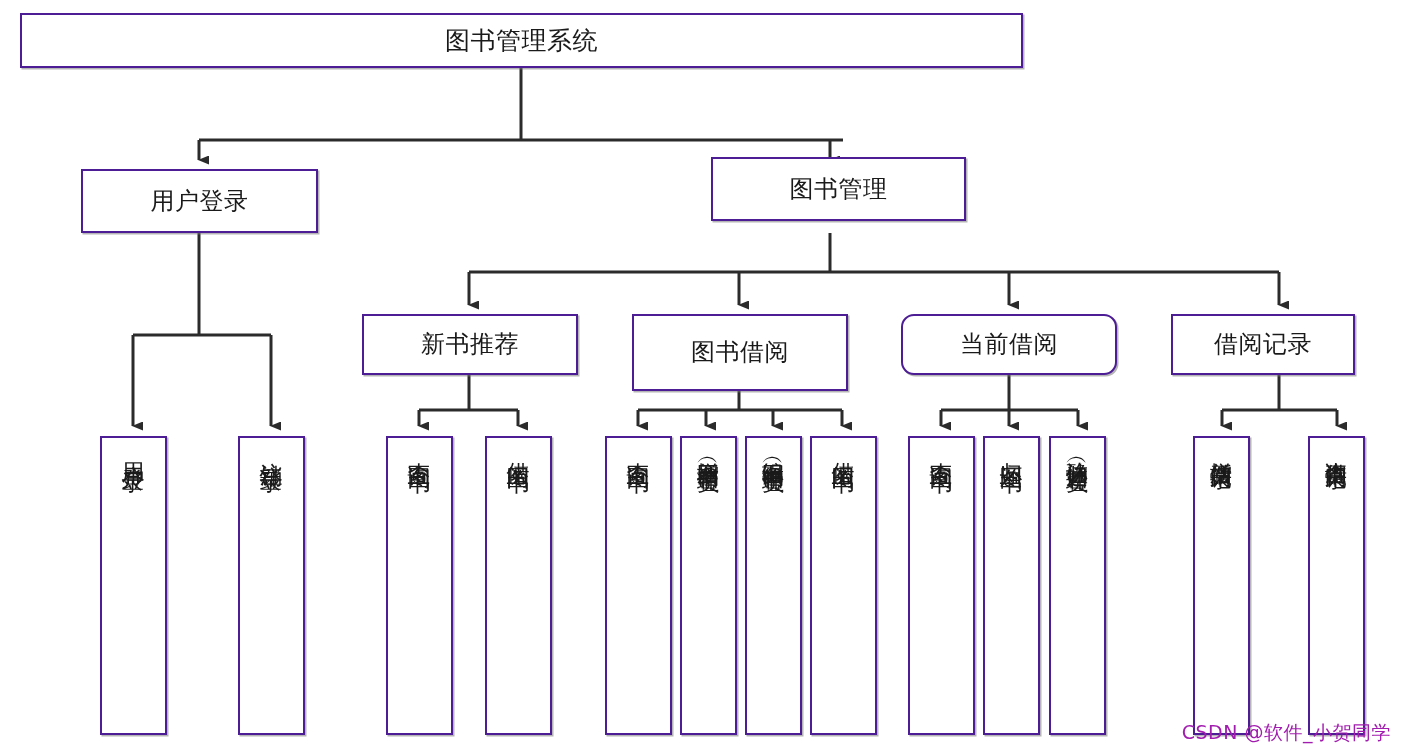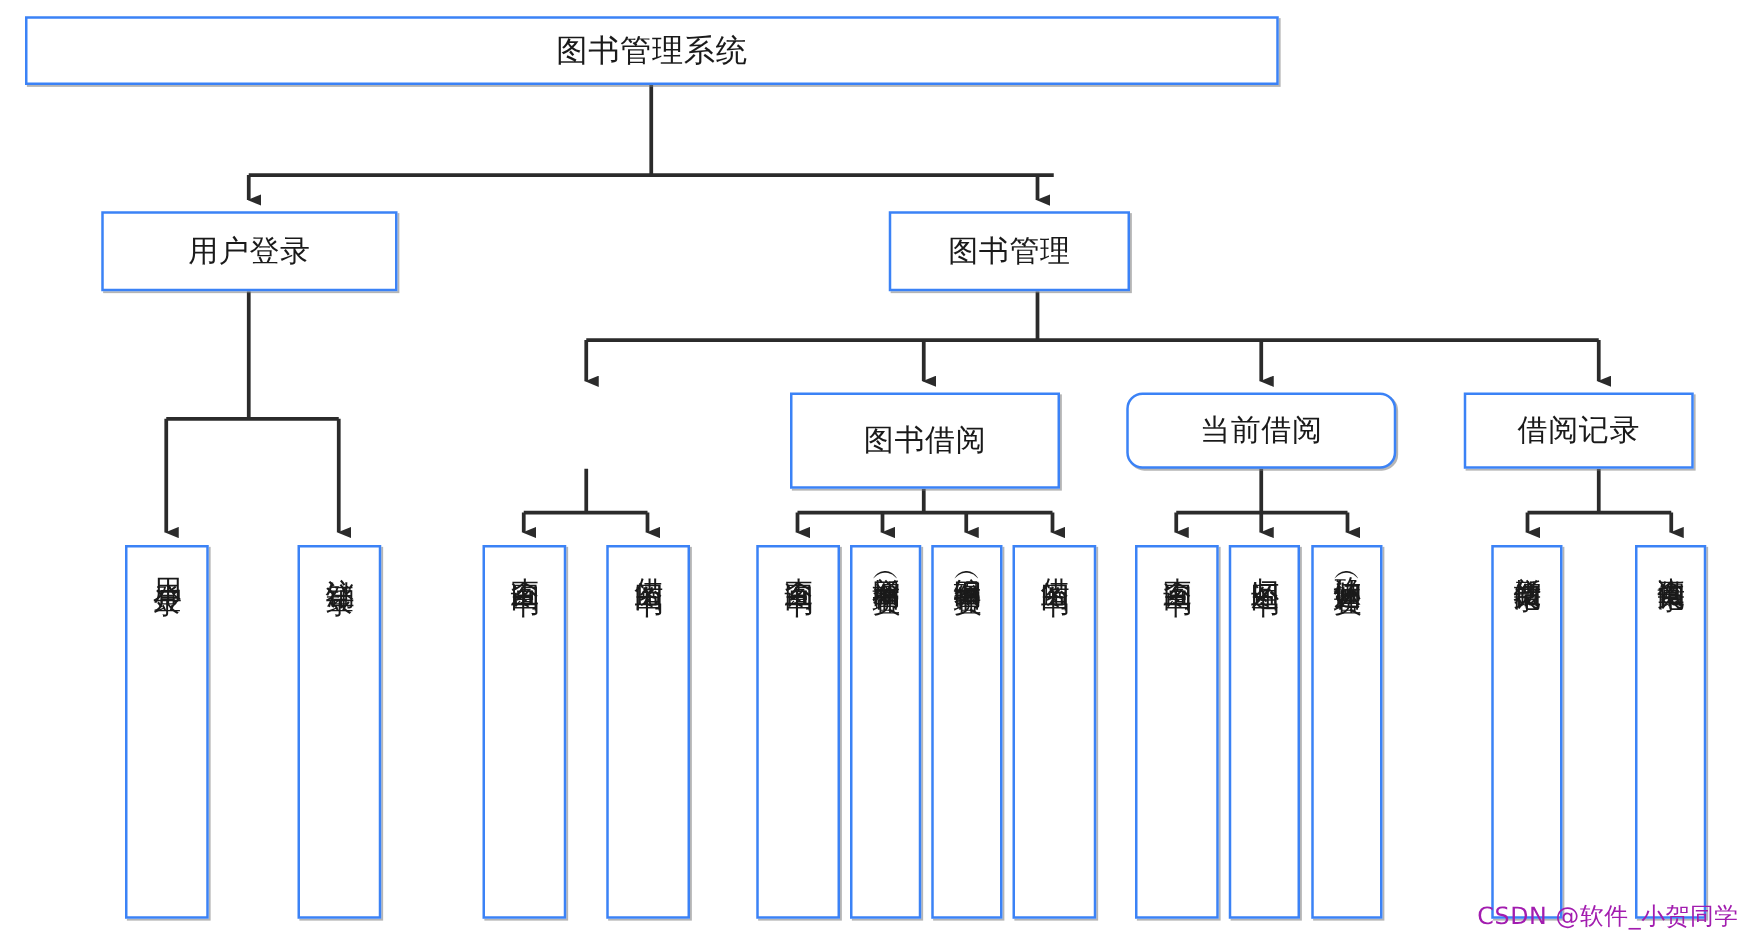--- a/index.html
+++ b/index.html
@@ -24,21 +24,21 @@
     left: 0;
     top: 0;
     width: 1405px;
     height: 747px;
     pointer-events: none;
   }
   .node {
     position: absolute;
     box-sizing: border-box;
     background: #ffffff;
-    border: 2px solid #3b82f6;
+    border: 2px solid #4c1d95;
     display: flex;
     align-items: center;
     justify-content: center;
     box-shadow: 1.5px 1.5px 0 rgba(120,120,120,0.55);
   }
   .node .node-label {
     display: block;
     text-align: center;
     line-height: 1.18;
     color: #1a1a1a;
@@ -134,24 +134,27 @@
     </g>
   </svg>
 
   <div class="node horiz root" style="left:20px; top:13px; width:1003px; height:55px;">
     <span class="node-label">图书管理系统</span>
   </div>
 
   <div class="node horiz" style="left:81px; top:169px; width:237px; height:64px;">
     <span class="node-label">用户登录</span>
   </div>
-  <div class="node horiz" style="left:711px; top:169px; width:193px; height:64px;">
+  <div class="node horiz" style="left:711px; top:157px; width:255px; height:64px;">
     <span class="node-label">图书管理</span>
   </div>
 
+  <div class="node horiz" style="left:362px; top:314px; width:216px; height:61px;">
+    <span class="node-label">新书推荐</span>
+  </div>
   <div class="node horiz" style="left:632px; top:314px; width:216px; height:77px;">
     <span class="node-label">图书借阅</span>
   </div>
   <div class="node horiz" style="left:901px; top:314px; width:216px; height:61px;border-radius:13px;">
     <span class="node-label">当前借阅</span>
   </div>
   <div class="node horiz" style="left:1171px; top:314px; width:184px; height:61px;">
     <span class="node-label">借阅记录</span>
   </div>
 

